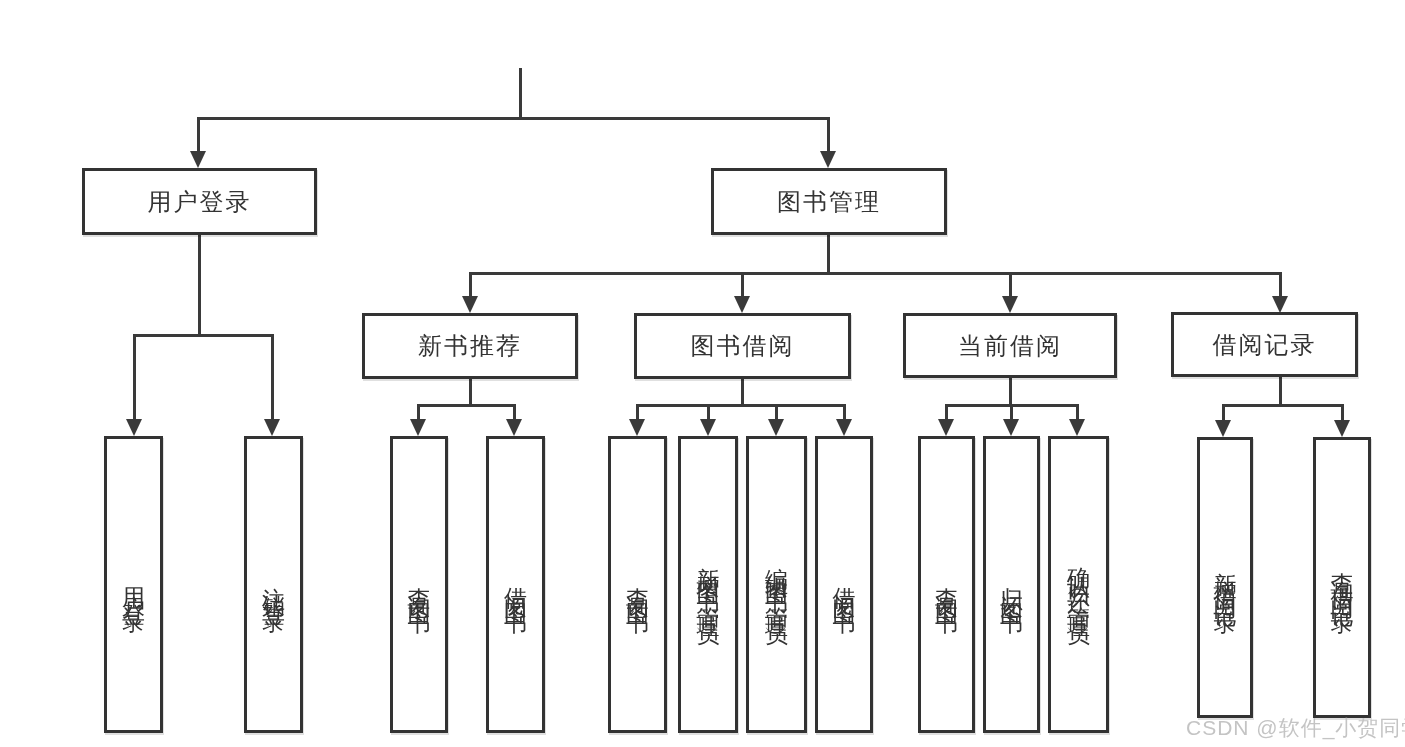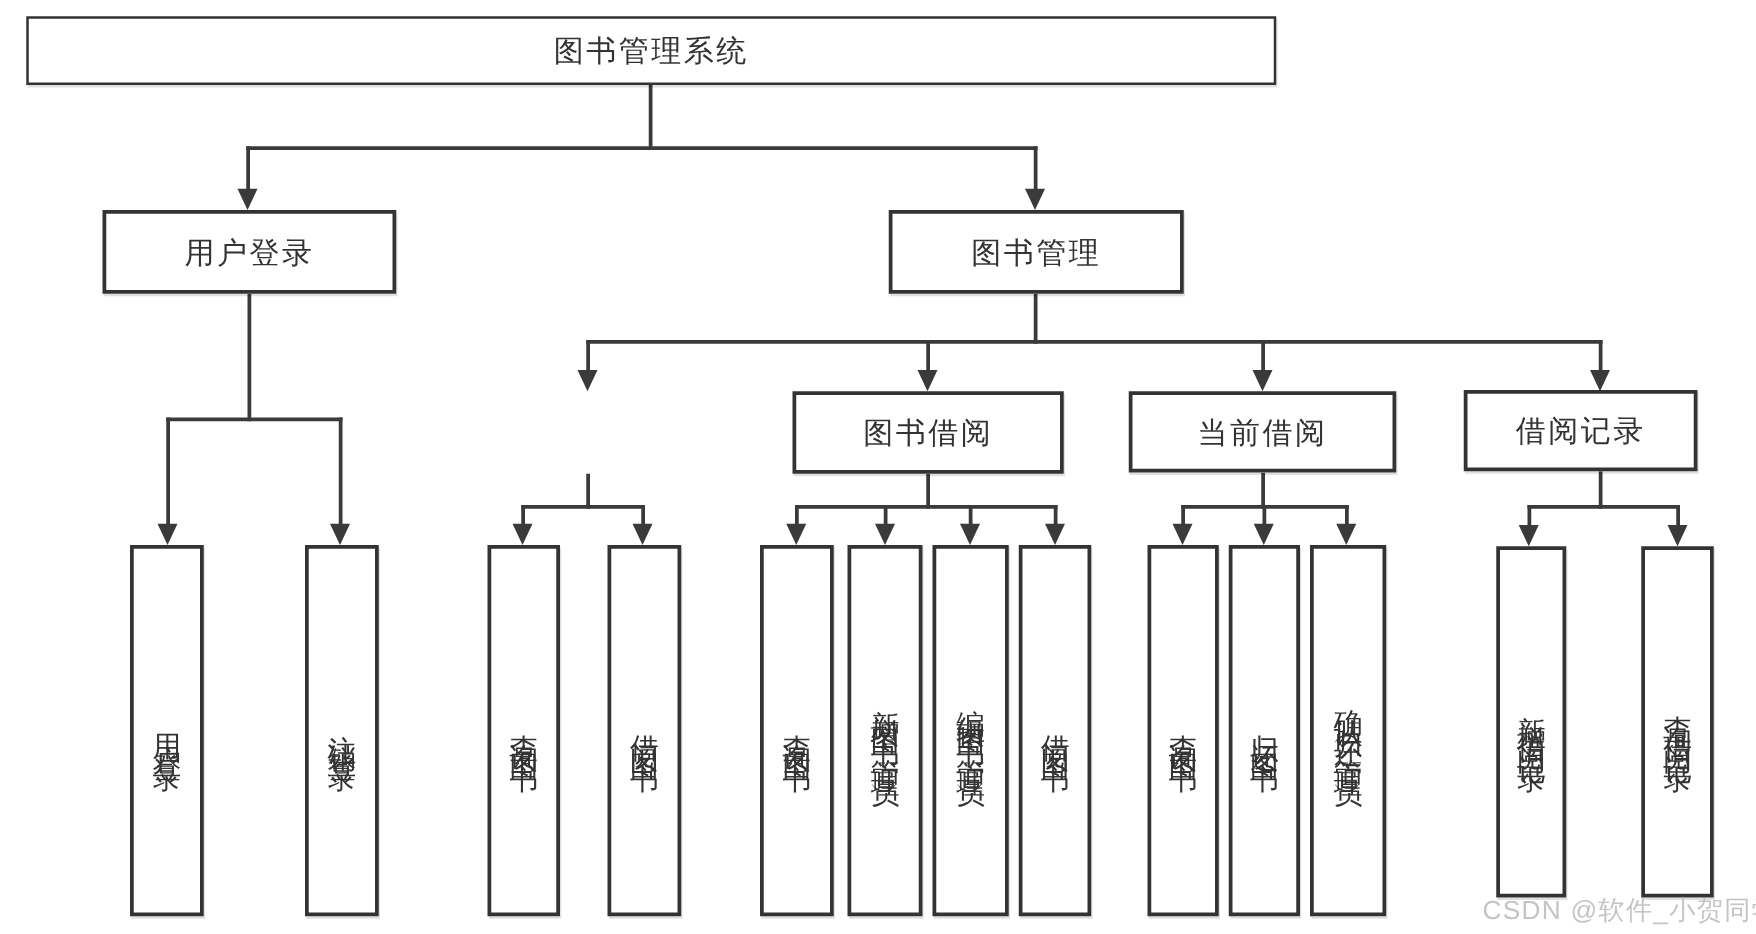--- a/index.html
+++ b/index.html
@@ -53,23 +53,20 @@
     letter-spacing:1px;
     white-space:nowrap;
     z-index:10;
   }
 </style>
 </head>
 <body>
 
 <div id="canvas">
 
-  <div class="box root" style="left:21px;top:13px;width:1000px;height:55px;">
-    <span class="hlabel">图书管理系统</span>
-  </div>
 
   <div class="vline" style="left:519px;top:68px;height:50px;"></div>
   <div class="hline" style="left:197px;top:117px;width:633px;"></div>
   <div class="vline" style="left:197px;top:117px;height:35px;"></div>
   <div class="arrow" style="left:190px;top:151px;"></div>
   <div class="vline" style="left:827px;top:117px;height:35px;"></div>
   <div class="arrow" style="left:820px;top:151px;"></div>
 
   <div class="box" style="left:82px;top:168px;width:235px;height:67px;">
     <span class="hlabel">用户登录</span>
@@ -89,20 +86,23 @@
   <div class="hline" style="left:469px;top:272px;width:813px;"></div>
   <div class="vline" style="left:469px;top:272px;height:25px;"></div>
   <div class="arrow" style="left:462px;top:296px;"></div>
   <div class="vline" style="left:741px;top:272px;height:25px;"></div>
   <div class="arrow" style="left:734px;top:296px;"></div>
   <div class="vline" style="left:1009px;top:272px;height:25px;"></div>
   <div class="arrow" style="left:1002px;top:296px;"></div>
   <div class="vline" style="left:1279px;top:272px;height:25px;"></div>
   <div class="arrow" style="left:1272px;top:296px;"></div>
 
+  <div class="box" style="left:362px;top:313px;width:216px;height:66px;">
+    <span class="hlabel">新书推荐</span>
+  </div>
   <div class="box" style="left:903px;top:313px;width:214px;height:65px;">
     <span class="hlabel">当前借阅</span>
   </div>
   <div class="box" style="left:634px;top:313px;width:217px;height:66px;">
     <span class="hlabel">图书借阅</span>
   </div>
   <div class="box" style="left:1171px;top:312px;width:187px;height:65px;">
     <span class="hlabel">借阅记录</span>
   </div>
 

